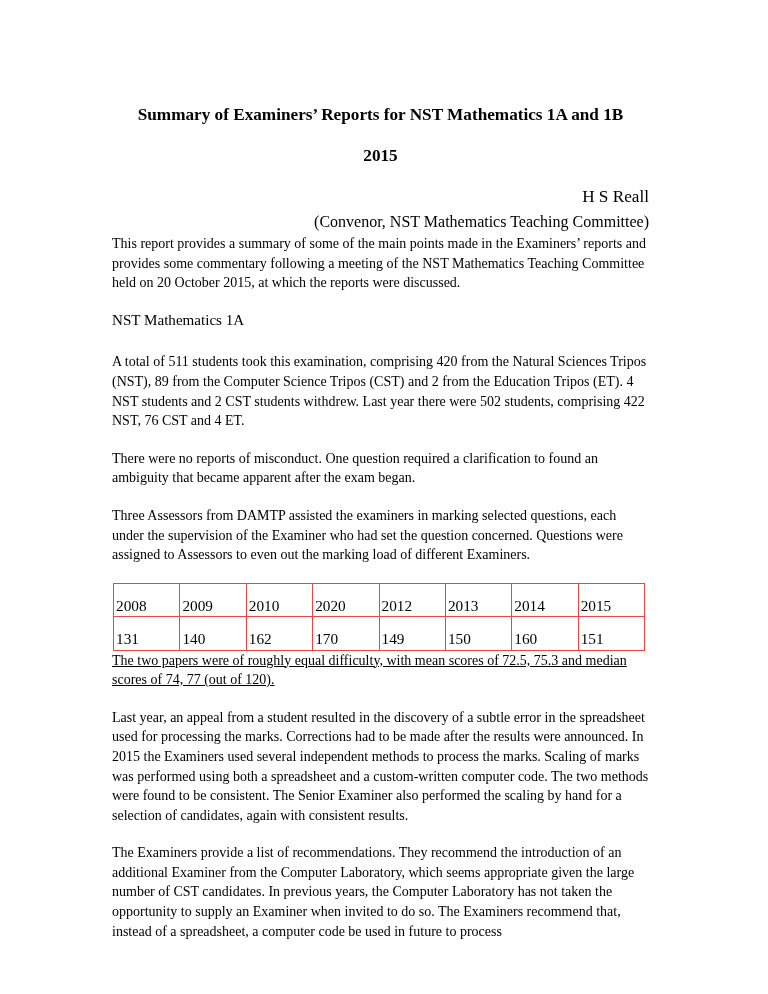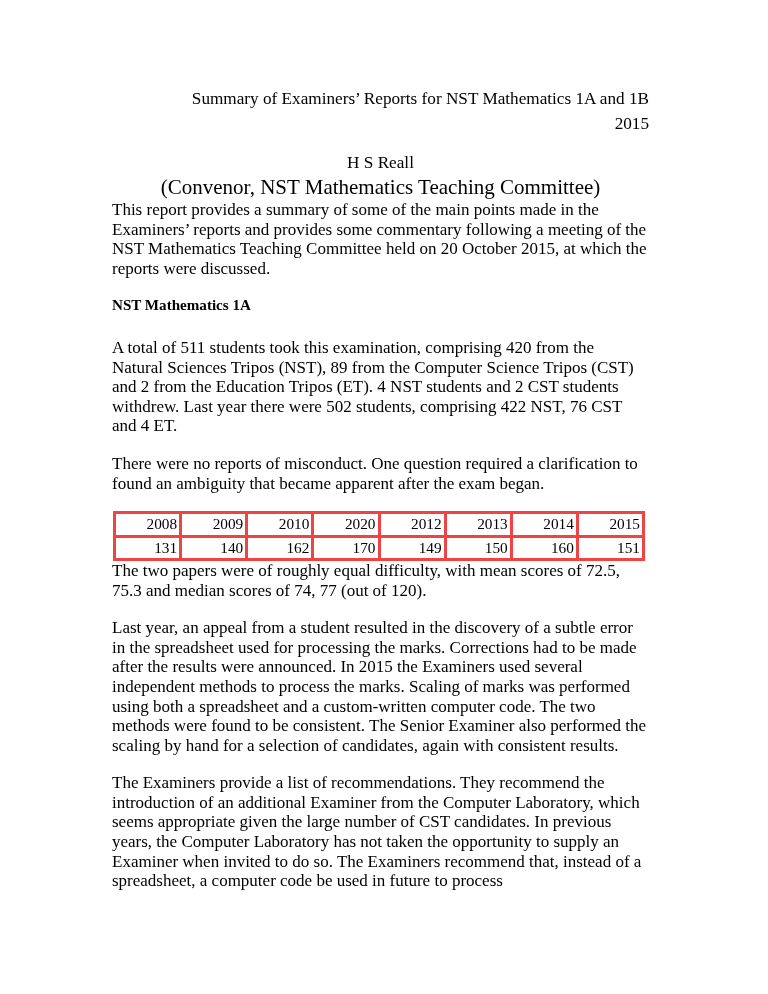--- a/index.html
+++ b/index.html
@@ -21,75 +21,76 @@
     background: #ffffff;
     box-sizing: border-box;
   }
   .content {
     position: absolute;
     left: 112px;
     top: 86px;
     width: 537px;
   }
   .doc-title {
-    text-align: right;
+    text-align: center;
     font-size: 17.2px;
     line-height: 25px;
-    margin: 0;
-    font-weight: normal;
+    margin: 16px;
+    font-weight: bold;
   }
   .author-block {
-    text-align: center;
+    text-align: right;
     margin-top: 14px;
   }
   .author-name {
     font-size: 17.2px;
     line-height: 25px;
   }
   .author-role {
-    font-size: 21px;
+    font-size: 16px;
     line-height: 25px;
   }
   p.body-para {
-    font-size: 17px;
+    font-size: 14px;
     line-height: 19.6px;
     margin: 0 0 18px 0;
     text-align: left;
   }
   .first-para {
     margin-top: 44px;
   }
   h2.section-heading {
     font-size: 15.1px;
     line-height: 19.6px;
-    font-weight: bold;
+    font-weight: normal;
     margin: 0 0 22px 0;
   }
   .heading-gap {
     margin-top: 35px;
   }
   table.stats-table {
     border-collapse: collapse;
     width: 532px;
     margin: 0 0 0 1px;
     table-layout: fixed;
   }
   table.stats-table td {
-    border: 3px solid #ef4444;
-    text-align: right;
+    border: 1px solid #ef4444;
+    text-align: left;
     font-size: 15.3px;
     line-height: 19.4px;
-    padding: 0px 2px 1px 2px;
+    padding: 12px 2px 1px 2px;
     height: 19px;
   }
   .tight-before-table {
     margin-bottom: 0px;
   }
   .tight-after-table {
     margin-top: 0px;
+    text-decoration: underline;
   }
 </style>
 </head>
 <body>
 
 <div class="page">
   <div class="content">
 
     <div>
       <div class="doc-title">Summary of Examiners’ Reports for NST Mathematics 1A and 1B</div>
@@ -100,20 +101,21 @@
       <div class="author-name">H S Reall</div>
       <div class="author-role">(Convenor, NST Mathematics Teaching Committee)</div>
     </div>
 
     <p class="body-para first-para">This report provides a summary of some of the main points made in the Examiners’ reports and provides some commentary following a meeting of the NST Mathematics Teaching Committee held on 20 October 2015, at which the reports were discussed.</p>
 
     <h2 class="section-heading heading-gap">NST Mathematics 1A</h2>
 
     <p class="body-para">A total of 511 students took this examination, comprising 420 from the Natural Sciences Tripos (NST), 89 from the Computer Science Tripos (CST) and 2 from the Education Tripos (ET). 4 NST students and 2 CST students withdrew.  Last year there were 502 students, comprising 422 NST, 76 CST and 4 ET.</p>
     <p class="body-para">There were no reports of misconduct. One question required a clarification to found an ambiguity that became apparent after the exam began.</p>
+    <p class="body-para">Three Assessors from DAMTP assisted the examiners in marking selected questions, each under the supervision of the Examiner who had set the question concerned. Questions were assigned to Assessors to even out the marking load of different Examiners.</p>
 
 
     <table class="stats-table">
       <tbody>
         <tr>
           <td>2008</td>
           <td>2009</td>
           <td>2010</td>
           <td>2020</td>
           <td>2012</td>

